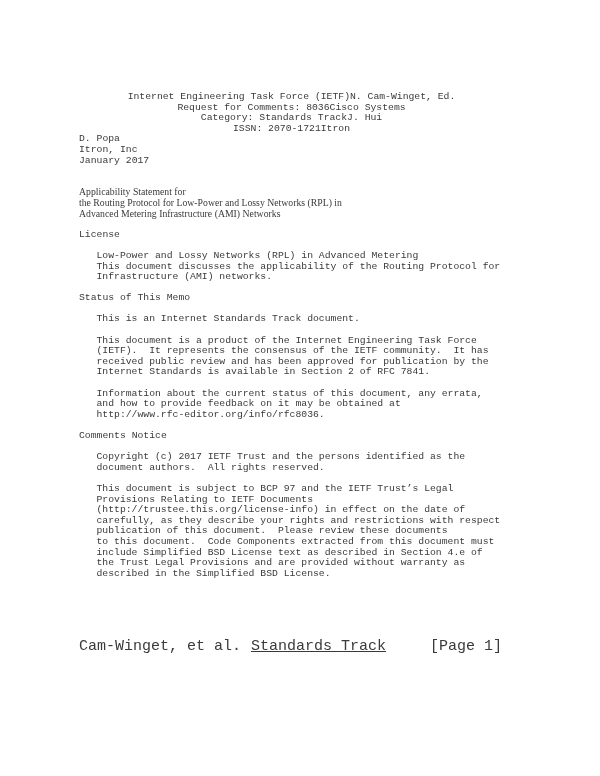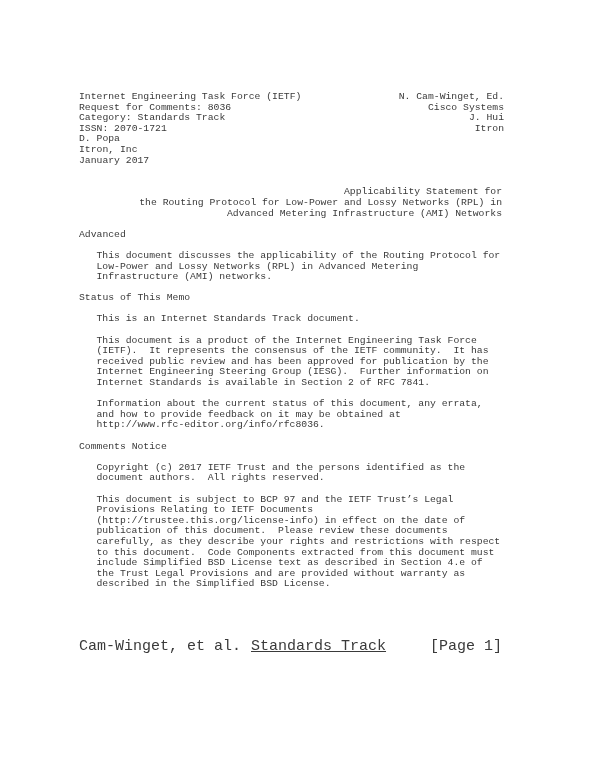--- a/index.html
+++ b/index.html
@@ -3,23 +3,23 @@
 <meta charset="utf-8">
 <style>
   html, body { margin: 0; padding: 0; background: #ffffff; }
   body { width: 600px; height: 776px; position: relative; overflow: hidden; }
   .page {
     position: absolute; left: 79px; top: 92px; width: 425px;
     font-family: "Liberation Mono", "DejaVu Sans Mono", monospace;
     font-size: 9.75px; line-height: 10.6px; color: #3a3a3a;
   }
   .line { white-space: pre; height: 10.6px; }
-  .row { display: flex; justify-content: space-between; white-space: pre; height: 10.6px; }
+  .row { display: flex; justify-content: center; white-space: pre; height: 10.6px; }
   .right { }
-  .center { text-align: right; white-space: pre; height: 10.6px; width: 423px; }
+  .center { text-align: left; white-space: pre; height: 10.6px; width: 423px; font-family: Liberation Serif, serif; }
   .indent { padding-left: 17.5px; }
   .blank { height: 10.6px; }
   .footer { position: absolute; left: 79px; top: 642px; width: 423px;
     font-family: "Liberation Mono", "DejaVu Sans Mono", monospace;
     font-size: 15px; line-height: 10.6px; color: #3a3a3a;
     display: flex; justify-content: space-between; white-space: pre; }
   .footer .mid { position: absolute; left: 172px; text-decoration: underline; }
 </style>
 </head>
 <body>
@@ -34,52 +34,51 @@
   <div class="line right">Itron, Inc</div>
   <div class="line right">January 2017</div>
   <div class="blank"></div>
   <div class="blank"></div>
 
   <div class="center">Applicability Statement for</div>
   <div class="center">the Routing Protocol for Low-Power and Lossy Networks (RPL) in</div>
   <div class="center">Advanced Metering Infrastructure (AMI) Networks</div>
   <div class="blank"></div>
 
-  <div class="line">Advanced</div>
+  <div class="line">License</div>
   <div class="blank"></div>
+  <div class="line indent">Low-Power and Lossy Networks (RPL) in Advanced Metering</div>
   <div class="line indent">This document discusses the applicability of the Routing Protocol for</div>
-  <div class="line indent">Low-Power and Lossy Networks (RPL) in Advanced Metering</div>
   <div class="line indent">Infrastructure (AMI) networks.</div>
   <div class="blank"></div>
 
   <div class="line">Status of This Memo</div>
   <div class="blank"></div>
   <div class="line indent">This is an Internet Standards Track document.</div>
   <div class="blank"></div>
   <div class="line indent">This document is a product of the Internet Engineering Task Force</div>
   <div class="line indent">(IETF).  It represents the consensus of the IETF community.  It has</div>
   <div class="line indent">received public review and has been approved for publication by the</div>
-  <div class="line indent">Internet Engineering Steering Group (IESG).  Further information on</div>
   <div class="line indent">Internet Standards is available in Section 2 of RFC 7841.</div>
   <div class="blank"></div>
   <div class="line indent">Information about the current status of this document, any errata,</div>
   <div class="line indent">and how to provide feedback on it may be obtained at</div>
   <div class="line indent">http://www.rfc-editor.org/info/rfc8036.</div>
   <div class="blank"></div>
 
   <div class="line">Comments Notice</div>
   <div class="blank"></div>
   <div class="line indent">Copyright (c) 2017 IETF Trust and the persons identified as the</div>
   <div class="line indent">document authors.  All rights reserved.</div>
   <div class="blank"></div>
   <div class="line indent">This document is subject to BCP 97 and the IETF Trust’s Legal</div>
   <div class="line indent">Provisions Relating to IETF Documents</div>
   <div class="line indent">(http://trustee.this.org/license-info) in effect on the date of</div>
+  <div class="line indent">carefully, as they describe your rights and restrictions with respect</div>
   <div class="line indent">publication of this document.  Please review these documents</div>
-  <div class="line indent">carefully, as they describe your rights and restrictions with respect</div>
   <div class="line indent">to this document.  Code Components extracted from this document must</div>
   <div class="line indent">include Simplified BSD License text as described in Section 4.e of</div>
   <div class="line indent">the Trust Legal Provisions and are provided without warranty as</div>
   <div class="line indent">described in the Simplified BSD License.</div>
 </div>
 
 <div class="footer">
   <span>Cam-Winget, et al.</span>
   <span class="mid">Standards Track</span>
   <span>[Page 1]</span>

